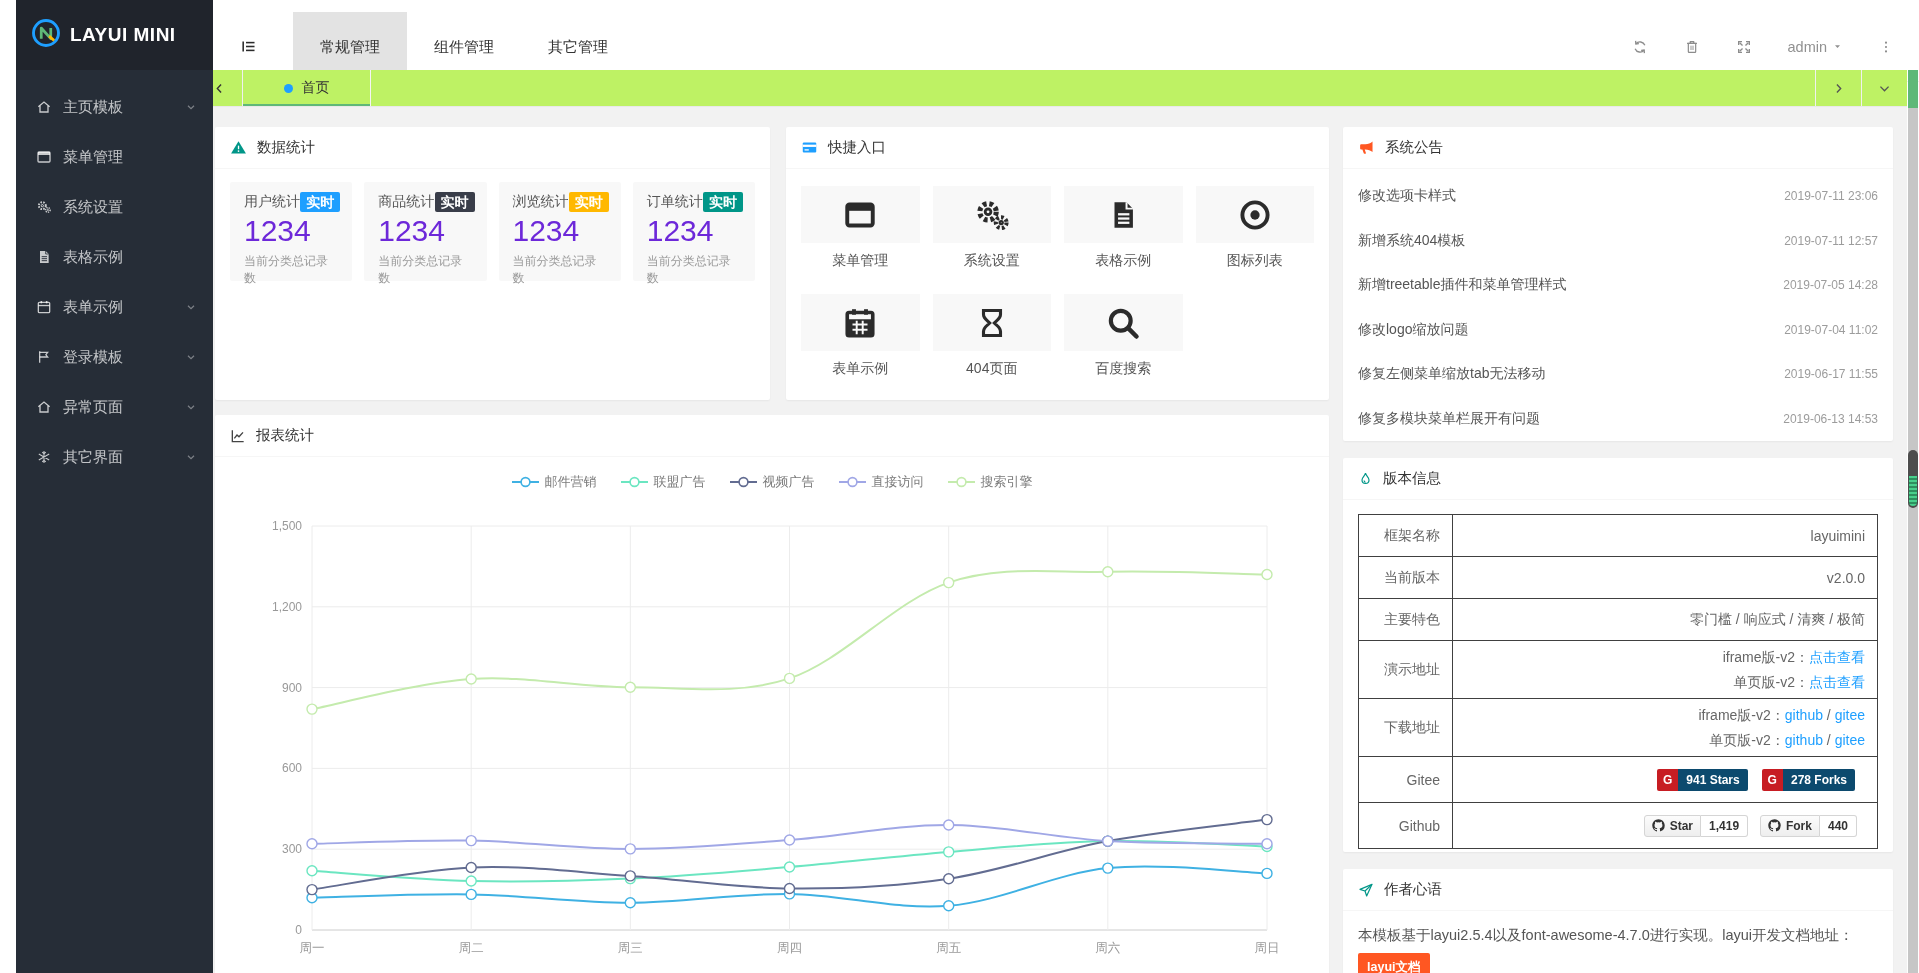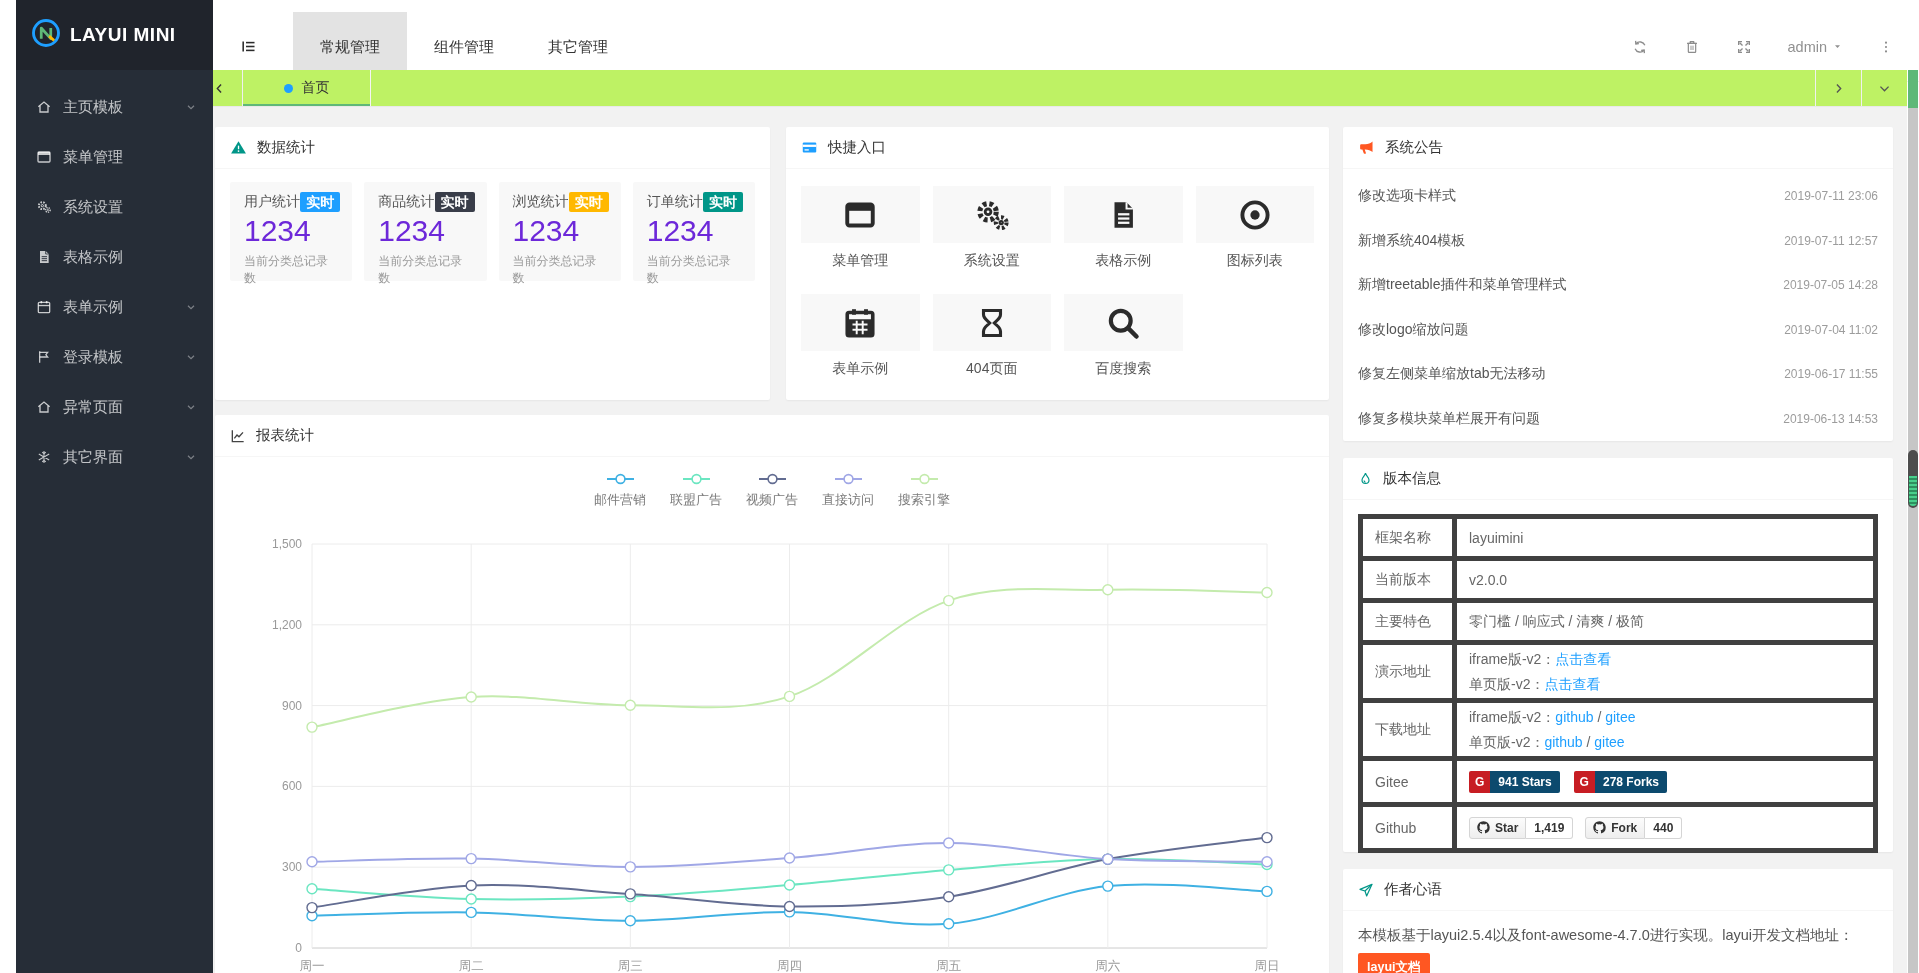--- a/index.html
+++ b/index.html
@@ -65,38 +65,38 @@
   
   .panel-quick { flex:1; height:273px; }
   .tiles { display:grid; grid-template-columns:repeat(4,1fr); gap:24px 13px; padding:17px 15px 0; }
   .tile { text-align:center; cursor:pointer; }
   .tile-box { background:#f8f8f8; height:57px; display:flex; align-items:center; justify-content:center; color:#2b2b2b; }
   .tile-label { margin-top:9px; font-size:14px; color:#555; }
 
   
   .panel-chart { height:600px; margin-bottom:0; }
   .legend { display:flex; justify-content:center; gap:24px; padding:16px 0 0; }
-  .litem { display:flex; align-items:center; gap:6px; font-size:13px; color:#7b7b7b; cursor:pointer;flex-direction:column; }
+  .litem { display:flex; align-items:center; gap:6px; font-size:13px; color:#7b7b7b; cursor:pointer; }
   .chart-wrap { padding:4px 0 0; }
   .ylab { font-size:12px; fill:#999; }
   .xlab { font-size:12.5px; fill:#999; }
   .gridline { stroke:#ececec; stroke-width:1; }
   .axisline { stroke:#ccc; stroke-width:1; }
 
   
   .panel-announce { height:314px; }
   .alist { padding:5px 15px; }
   .aitem { display:flex; justify-content:space-between; align-items:center; height:44.5px; cursor:pointer; }
   .atext { font-size:14px; color:#555; }
   .adate { font-size:12px; color:#9c9c9c; }
 
   
   .panel-version { height:394px; }
   .vtable { border-collapse:collapse; margin:14px 15px; width:calc(100% - 30px); font-size:14px; color:#666; }
-  .vtable td { border:5px solid #404040; padding:0 12px; }
+  .vtable td { border:1px solid #404040; padding:0 12px;text-align:right; }
   td.vlabel { width:94px; height:42px; }
   .row-2line td { height:58px; line-height:1.75; }
   .row-badge td { height:46px; }
   .vlink { color:#1E9FFF; text-decoration:none; cursor:pointer; }
   .shield { display:inline-flex; font-size:12px; font-weight:bold; color:#fff; border-radius:2px;
     overflow:hidden; margin-right:10px; vertical-align:middle; cursor:pointer; }
   .shield-l { background:#C71D23; padding:4px 6px; display:flex; align-items:center; }
   .shield-r { background:#0c4a6e; padding:4px 8px; }
   .ghbtn { display:inline-flex; align-items:stretch; font-size:12px; font-weight:bold; color:#333;
     margin-right:8px; vertical-align:middle; cursor:pointer; }

